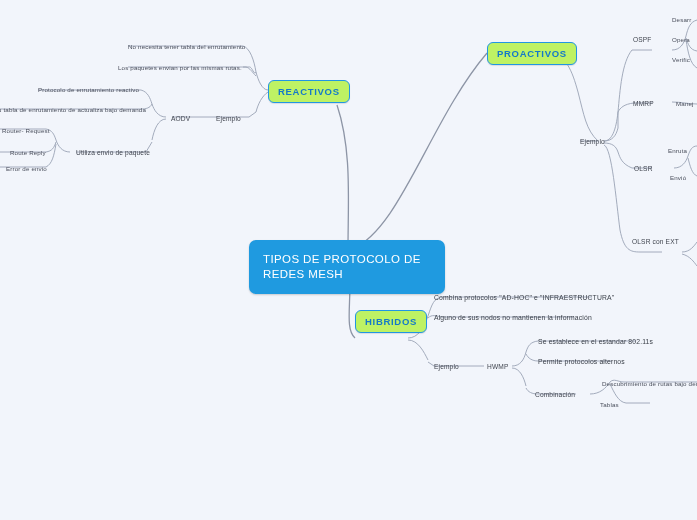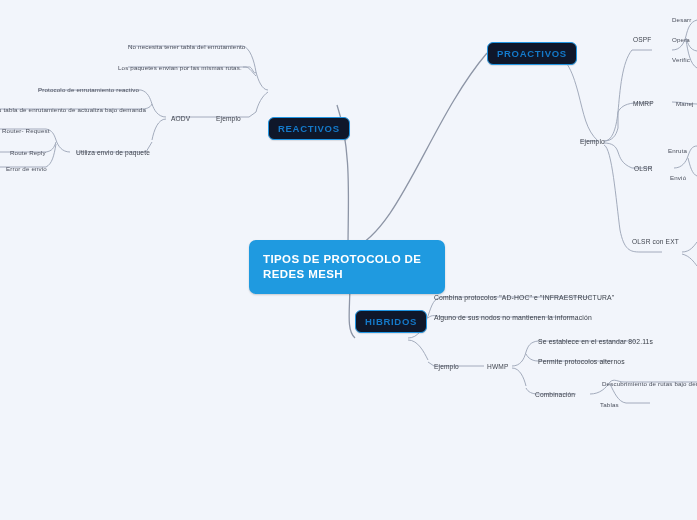--- a/index.html
+++ b/index.html
@@ -13,31 +13,31 @@
   #canvas{position:absolute;left:0;top:0;width:697px;height:520px;}
   svg.links{position:absolute;left:0;top:0;width:697px;height:520px;pointer-events:none;}
   svg.links path{fill:none;stroke:#9aa3b4;stroke-width:0.9;}
   svg.links path.thick{stroke:#8d95a6;stroke-width:1.3;}
 
   .node{position:absolute;box-sizing:border-box;}
 
   .central{
     background:#1f9ae0;
     color:#ffffff;
-    font-weight:bold;
+    font-weight:normal;
     font-size:11.5px;
     letter-spacing:0.4px;
     line-height:15px;
     border-radius:7px;
     padding:12px 14px;
     box-shadow:0 1px 2px rgba(0,0,0,.18);
   }
 
   .cat{
-    background:#0f172a;
+    background:#bef264;
     border:1.6px solid #2196e3;
     border-radius:6px;
     color:#1479c9;
     font-weight:bold;
     font-size:9.5px;
     letter-spacing:0.7px;
     text-align:center;
     padding:5px 9px;
     white-space:nowrap;
     box-shadow:0 1px 1px rgba(0,0,0,.10);
@@ -126,21 +126,21 @@
     <path d="M526,354 C528,358 532,361 538,361 L612,361"></path>
     <path d="M512,368 C520,368 524,378 526,386"></path>
     <path d="M526,388 C528,392 532,394 538,394 L576,394"></path>
     <path d="M590,394 C600,394 606,388 610,382"></path>
     <path d="M610,382 C614,378 618,382 624,382 L697,382"></path>
     <path d="M610,384 C614,392 618,402 626,403 L650,403"></path>
   </svg>
 
   <div class="node central" style="left:249px;top:240px;width:196px;">TIPOS DE PROTOCOLO DE REDES MESH</div>
 
-  <div class="node cat" style="left:268px;top:80px;margin-top:37px;">REACTIVOS</div>
+  <div class="node cat" style="left:268px;top:80px;">REACTIVOS</div>
 
   <div class="node cat" style="left:487px;top:42px;">PROACTIVOS</div>
 
   <div class="node cat" style="left:355px;top:310px;">HIBRIDOS</div>
 
   <div class="node leaf" style="left:128px;top:42px;">No necesita tener tabla del enrutamiento</div>
 
   <div class="node leaf" style="left:118px;top:63px;">Los paquetes envian por las mismas rutas.</div>
 
   <div class="node leaf" style="left:38px;top:85px;">Protocolo de enrutamiento reactivo</div>

